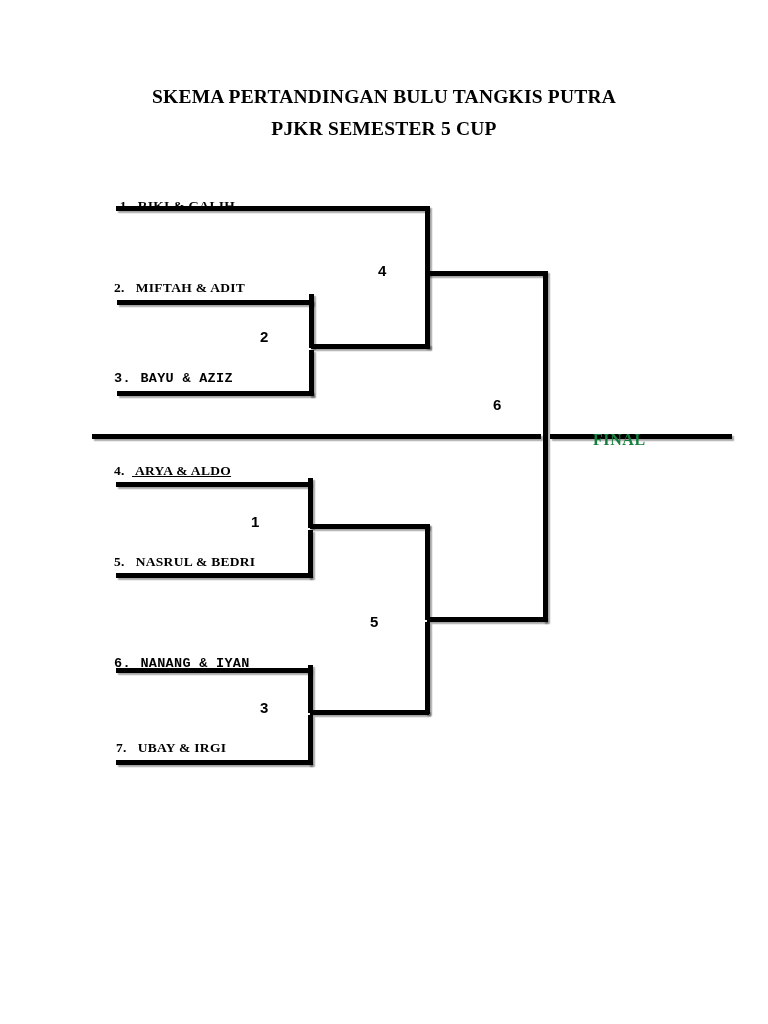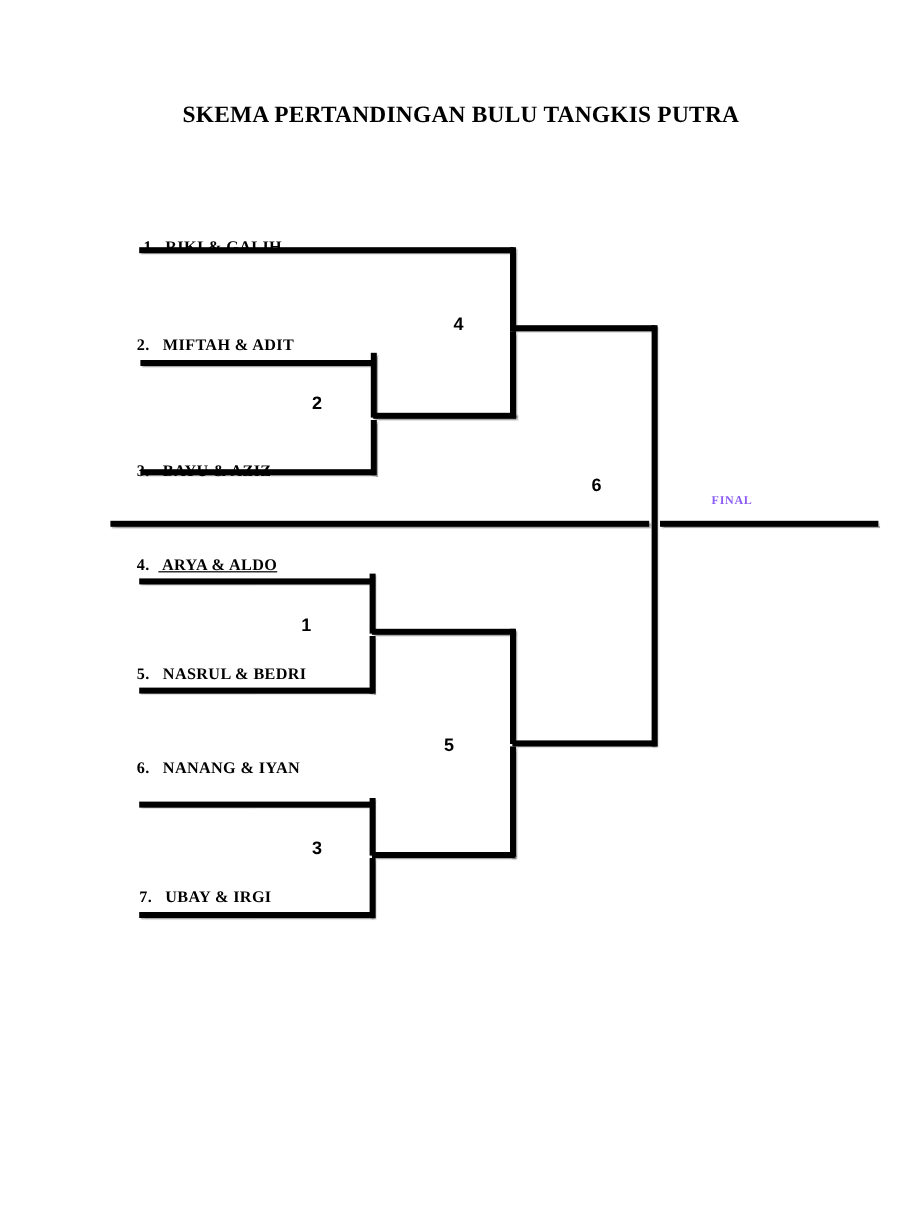--- a/index.html
+++ b/index.html
@@ -62,33 +62,35 @@
     font-size: 15px;
     font-weight: bold;
     color: #000000;
     font-family: "Liberation Sans", "DejaVu Sans", sans-serif;
     white-space: nowrap;
   }
 
   
   #final-label {
     position: absolute;
-    font-size: 10px;
+    font-size: 16px;
     font-weight: bold;
-    color: #8b5cf6;
+    color: #15803d;
     letter-spacing: 0.6px;
     white-space: nowrap;
+    margin-top: 19px;
   }
 </style>
 </head>
 <body>
 
 <div id="page">
 
   <div class="title" id="title-line-1">SKEMA PERTANDINGAN BULU TANGKIS PUTRA</div>
+  <div class="title" id="title-line-2">PJKR SEMESTER 5 CUP</div>
 
   <div class="hline shadowed" style="left:116px; top:206px; width:312px;"></div>
 
   <div class="hline shadowed" style="left:117px; top:300px; width:196px;"></div>
 
   <div class="hline shadowed" style="left:117px; top:391px; width:196px;"></div>
 
   <div class="hline shadowed" style="left:116px; top:482px; width:195px;"></div>
 
   <div class="hline shadowed" style="left:116px; top:573px; width:195px;"></div>
@@ -125,36 +127,36 @@
   <div class="team" style="left:116px; top:198px;text-align:center;">
     <span class="num">1.</span>
     <span>RIKI &amp; GALIH</span>
   </div>
 
   <div class="team" style="left:114px; top:280px;">
     <span class="num">2.</span>
     <span>MIFTAH &amp; ADIT</span>
   </div>
 
-  <div class="team" style="left:114px; top:385px;">
+  <div class="team" style="left:114px; top:371px;font-family:Liberation Mono, monospace;">
     <span class="num">3.</span>
     <span>BAYU &amp; AZIZ</span>
   </div>
 
   <div class="team" style="left:114px; top:463px;text-decoration:underline;">
     <span class="num">4.</span>
     <span>ARYA &amp; ALDO</span>
   </div>
 
   <div class="team" style="left:114px; top:554px;">
     <span class="num">5.</span>
     <span>NASRUL &amp; BEDRI</span>
   </div>
 
-  <div class="team" style="left:114px; top:632px;">
+  <div class="team" style="left:114px; top:656px;font-family:Liberation Mono, monospace;">
     <span class="num">6.</span>
     <span>NANANG &amp; IYAN</span>
   </div>
 
   <div class="team" style="left:116px; top:740px;">
     <span class="num">7.</span>
     <span>UBAY &amp; IRGI</span>
   </div>
 
   <div class="match-no" style="left:378px; top:262px;">4</div>

